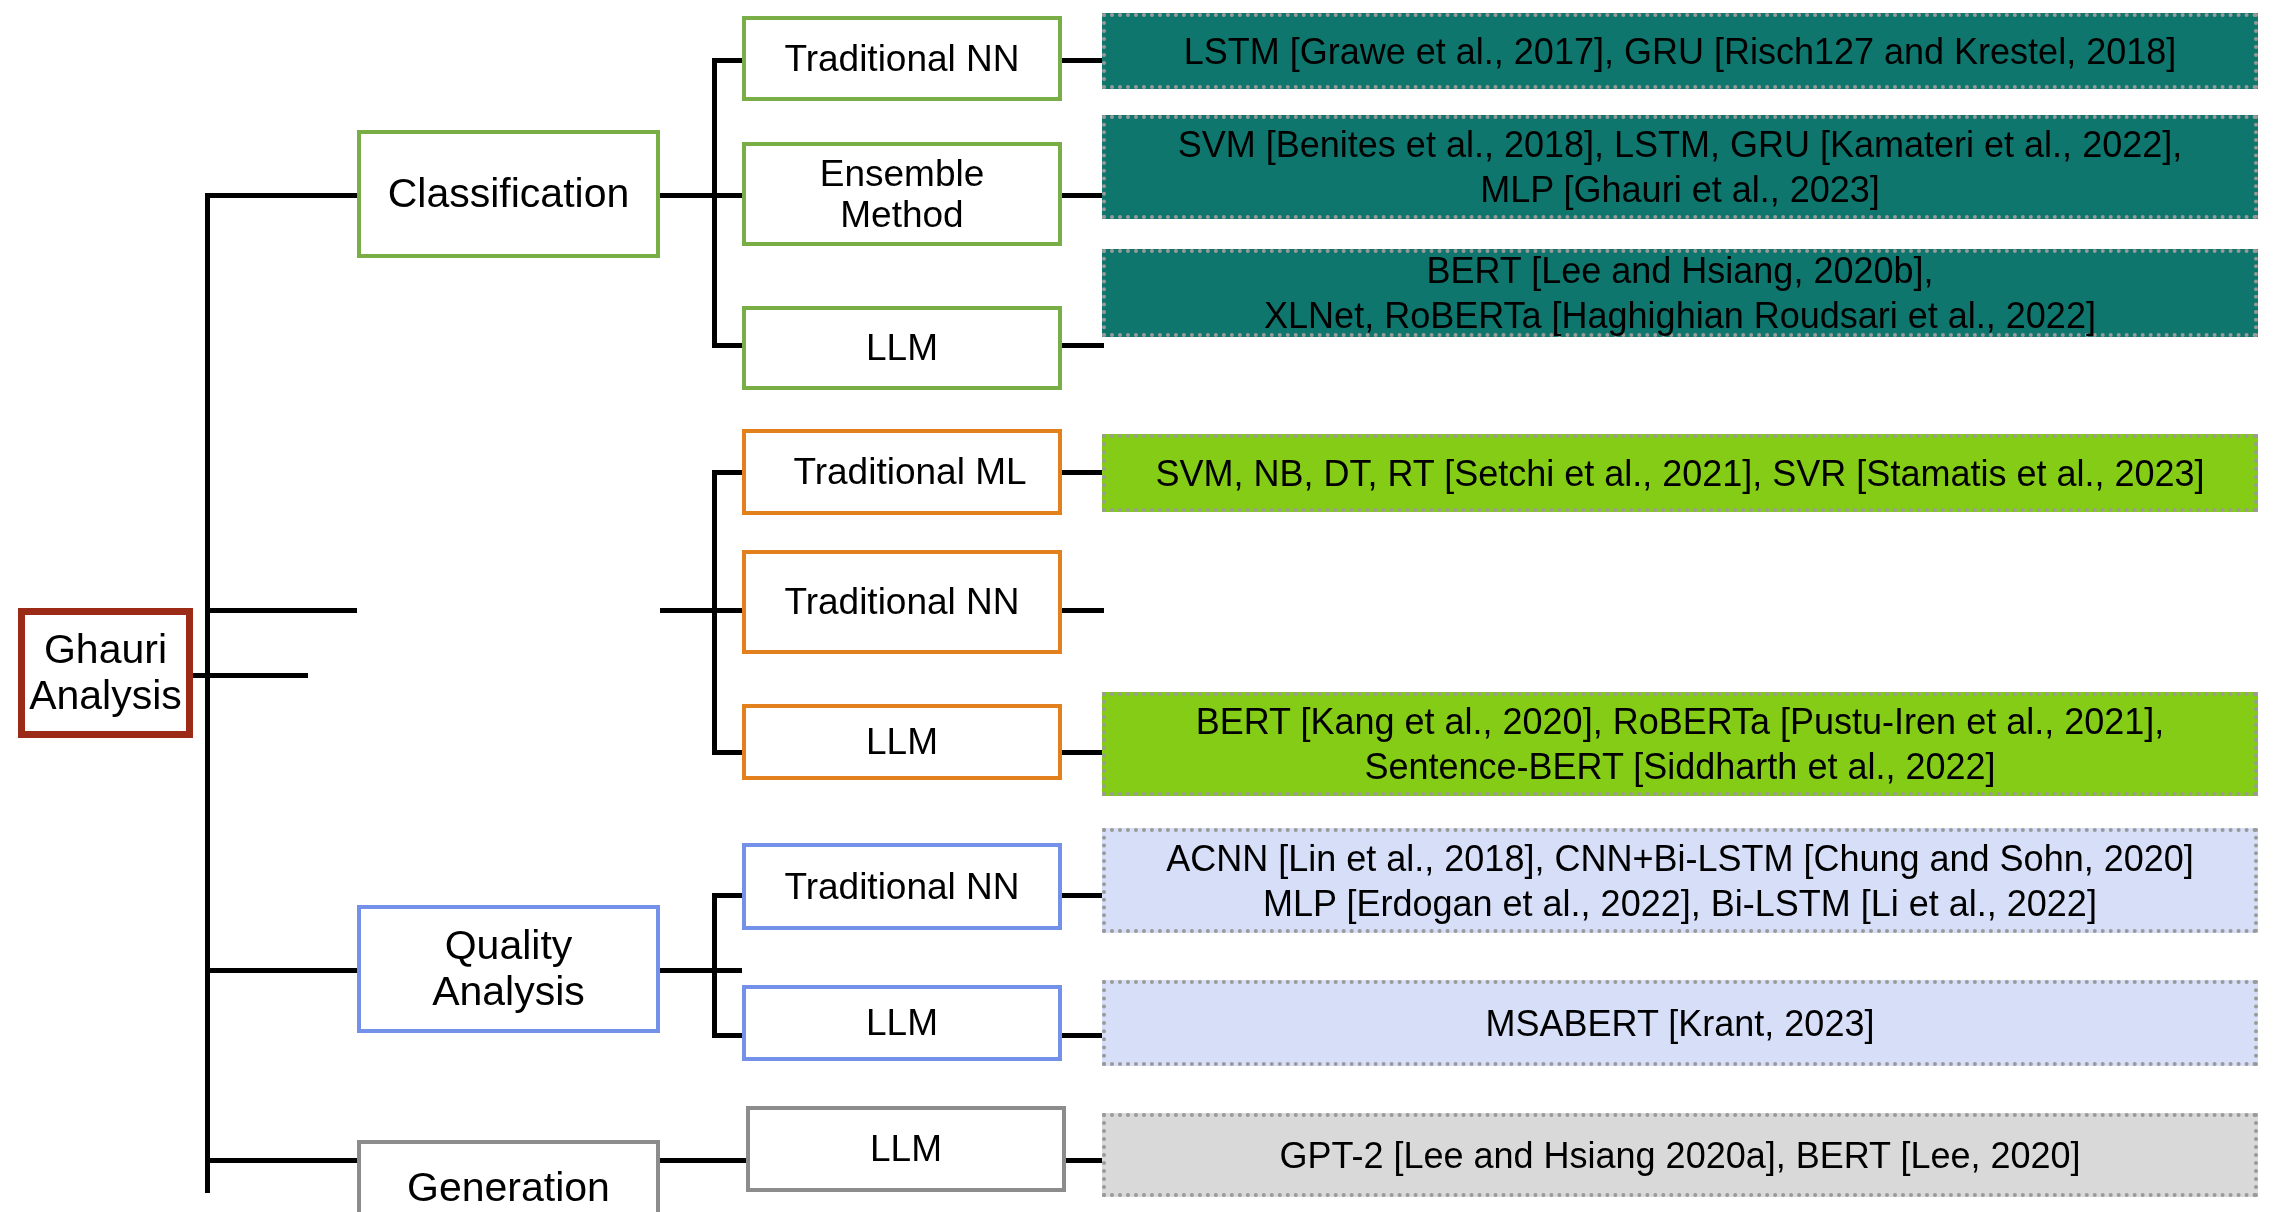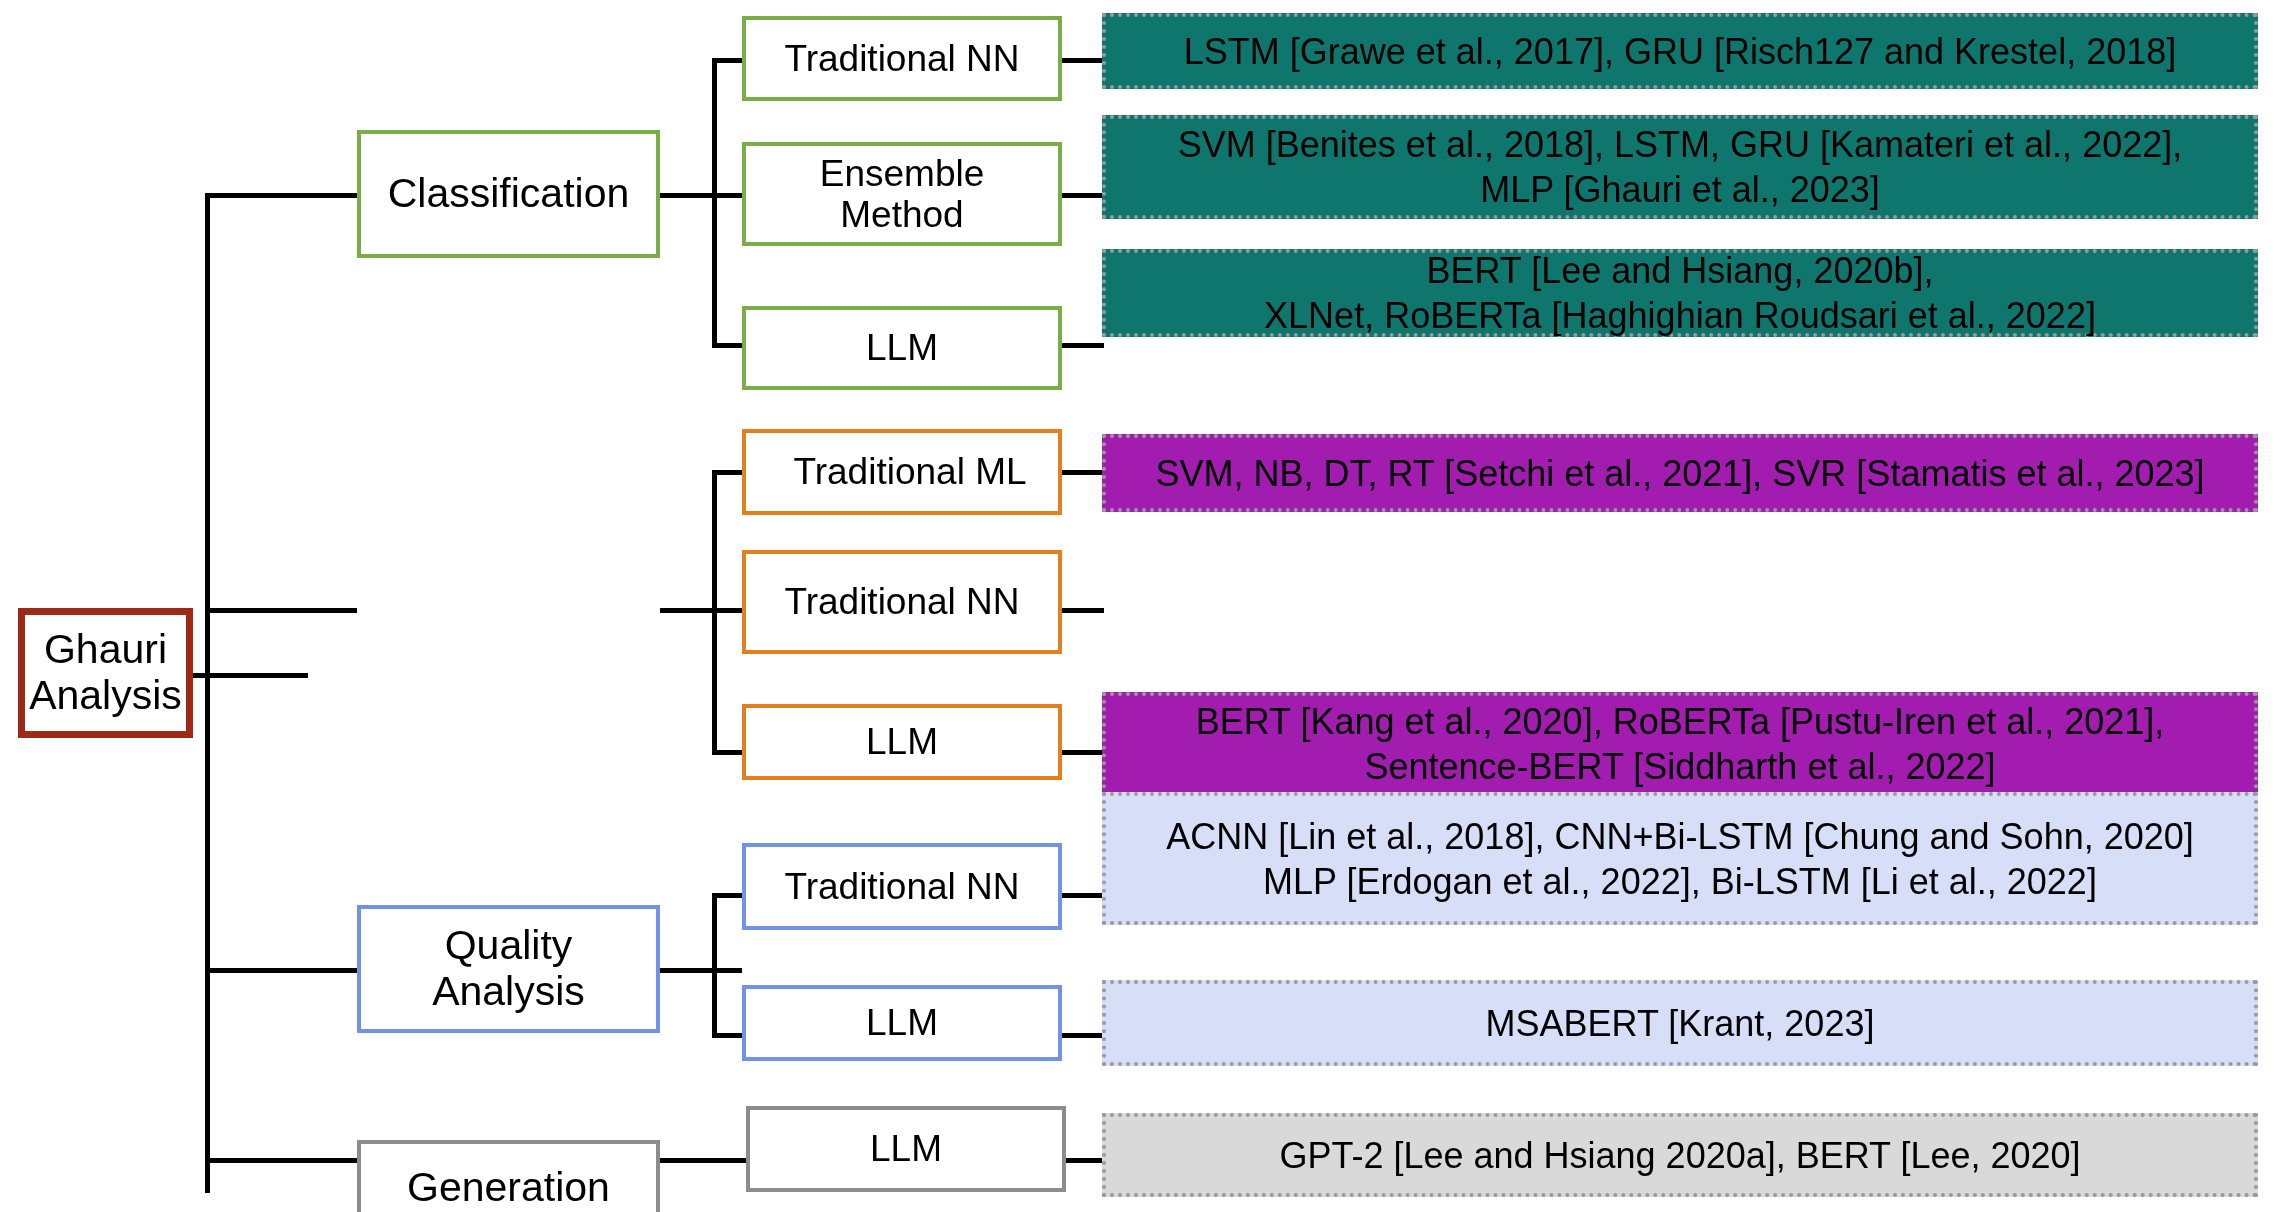--- a/index.html
+++ b/index.html
@@ -71,21 +71,21 @@
     display: flex;
     align-items: center;
     justify-content: center;
     text-align: center;
     font-size: 36px;
     color: #000000;
     line-height: 1.25;
     padding: 4px 10px;
   }
   .leaf.cat-classification { background: #0f766e; }
-  .leaf.cat-retrieval      { background: #a21caf; }
+  .leaf.cat-retrieval      { background: #84cc16; }
   .leaf.cat-quality        { background: #D6DEF8; }
   .leaf.cat-generation     { background: #D9D9D9; }
 
   .txt { white-space: pre-line; }
 </style>
 </head>
 <body>
 
 <div id="canvas">
 
@@ -194,21 +194,21 @@
   </div>
 
   <div class="leaf cat-retrieval" style="left:1102px; top:434px; width:1156px; height:78px;">
     <span class="txt">SVM, NB, DT, RT [Setchi et al., 2021], SVR [Stamatis et al., 2023]</span>
   </div>
   <div class="leaf cat-retrieval" style="left:1102px; top:692px; width:1156px; height:104px;">
     <span class="txt">BERT [Kang et al., 2020], RoBERTa [Pustu-Iren et al., 2021],
 Sentence-BERT [Siddharth et al., 2022]</span>
   </div>
 
-  <div class="leaf cat-quality" style="left:1102px; top:792px; width:1156px; height:133px;">
+  <div class="leaf cat-quality" style="left:1102px; top:828px; width:1156px; height:105px;">
     <span class="txt">ACNN [Lin et al., 2018], CNN+Bi-LSTM [Chung and Sohn, 2020]
 MLP [Erdogan et al., 2022], Bi-LSTM [Li et al., 2022]</span>
   </div>
   <div class="leaf cat-quality" style="left:1102px; top:980px; width:1156px; height:86px;">
     <span class="txt">MSABERT [Krant, 2023]</span>
   </div>
 
   <div class="leaf cat-generation" style="left:1102px; top:1113px; width:1156px; height:84px;">
     <span class="txt">GPT-2 [Lee and Hsiang 2020a], BERT [Lee, 2020]</span>
   </div>

